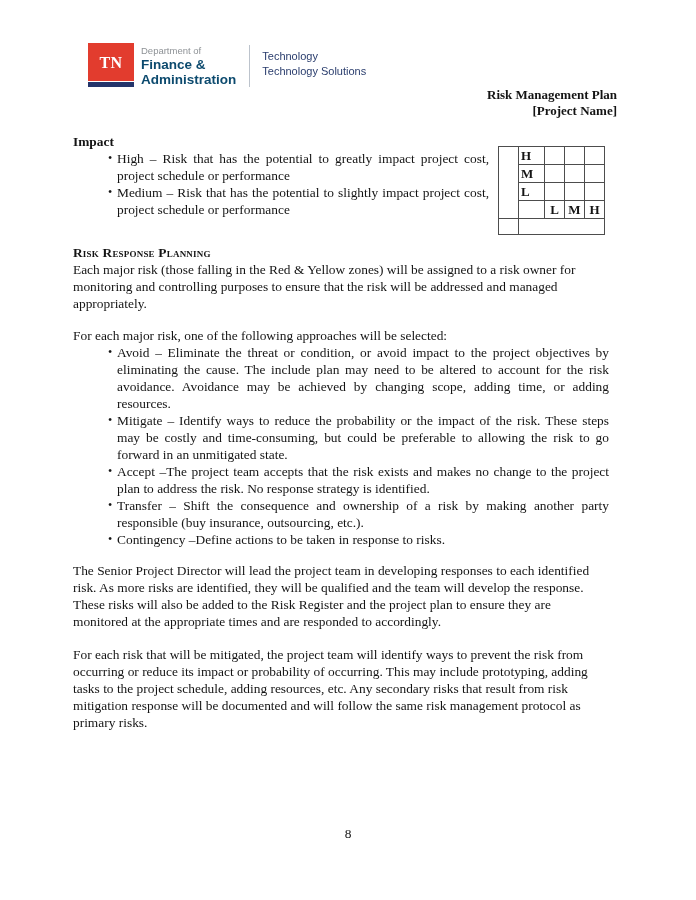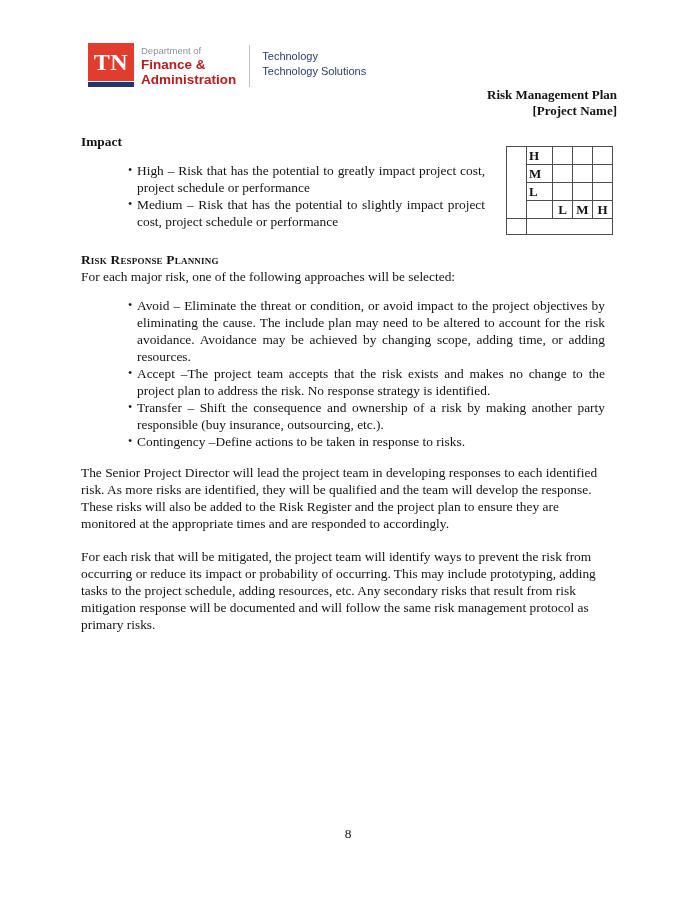--- a/index.html
+++ b/index.html
@@ -27,55 +27,55 @@
   .tn-mark { width: 46px; }
   .tn-box {
     width: 46px; height: 38px;
     background: #e23c2e;
     display: flex; align-items: center; justify-content: center;
   }
   .tn-box span {
     color: #ffffff;
     font-family: "Liberation Serif", serif;
     font-weight: bold;
-    font-size: 24px;
+    font-size: 16px;
     letter-spacing: 0.5px;
   }
   .tn-underline { width: 46px; height: 5px; background: #24356b; margin-top: 1px; }
   .dept-block { margin-left: 7px; padding-top: 2px; }
   .dept-prefix { color: #8e9296; font-size: 9.5px; line-height: 12px; }
-  .dept-line { color: #b91c1c; font-weight: bold; font-size: 13.5px; line-height: 15px; }
+  .dept-line { color: #0c4a6e; font-weight: bold; font-size: 13.5px; line-height: 15px; }
   .logo-divider { width: 1px; height: 42px; background: #bcc3cc; margin: 2px 12px 0 13px; }
   .sts-block { padding-top: 6px; color: #2a3d6d; font-size: 11px; line-height: 14.5px; }
 
   .doc-title {
     position: absolute;
     right: 79px;
     top: 87px;
     text-align: right;
     font-weight: bold;
     font-size: 13px;
     line-height: 15.5px;
   }
 
   
   .content {
     position: absolute;
-    left: 81px;
+    left: 73px;
     top: 133px;
     width: 536px;
   }
 
   
   .impact-row { display: flex; margin-bottom: 9px; }
   .impact-text { width: 416px; }
   .impact-heading { font-weight: bold; margin: 0 0 0 29px; }
   ul.doc-bullets {
     list-style: none;
-    margin: 12px;
+    margin: 0;
     padding: 0 0 0 44px;
     text-align: justify;
   }
   ul.doc-bullets li { position: relative; }
   ul.doc-bullets li::before {
     content: "\2022";
     position: absolute;
     left: -9px;
     font-size: 12px;
   }
@@ -192,25 +192,27 @@
               <td colspan="4"></td>
             </tr>
           </tbody>
         </table>
       </div>
     </div>
 
 
     <p class="sc-heading">Risk Response Planning</p>
 
+    <p class="p-each">Each major risk (those falling in the Red &amp; Yellow zones) will be assigned to a risk owner for monitoring and controlling purposes to ensure that the risk will be addressed and managed appropriately.</p>
 
     <p>For each major risk, one of the following approaches will be selected:</p>
 
     <ul class="doc-bullets approaches">
       <li>Avoid – Eliminate the threat or condition, or avoid impact to the project objectives by eliminating the cause. The include plan may need to be altered to account for the risk avoidance. Avoidance may be achieved by changing scope, adding time, or adding resources.</li>
+      <li>Mitigate – Identify ways to reduce the probability or the impact of the risk. These steps may be costly and time-consuming, but could be preferable to allowing the risk to go forward in an unmitigated state.</li>
       <li>Accept –The project team accepts that the risk exists and makes no change to the project plan to address the risk. No response strategy is identified.</li>
       <li>Transfer – Shift the consequence and ownership of a risk by making another party responsible (buy insurance, outsourcing, etc.).</li>
       <li>Contingency –Define actions to be taken in response to risks.</li>
     </ul>
 
     <p class="p-senior">The Senior Project Director will lead the project team in developing responses to each identified risk.  As more risks are identified, they will be qualified and the team will develop the response. These risks will also be added to the Risk Register and the project plan to ensure they are monitored at the appropriate times and are responded to accordingly.</p>
 
     <p>For each risk that will be mitigated, the project team will identify ways to prevent the risk from occurring or reduce its impact or probability of occurring.  This may include prototyping, adding tasks to the project schedule, adding resources, etc.  Any secondary risks that result from risk mitigation response will be documented and will follow the same risk management protocol as primary risks.</p>
 
   </div>

